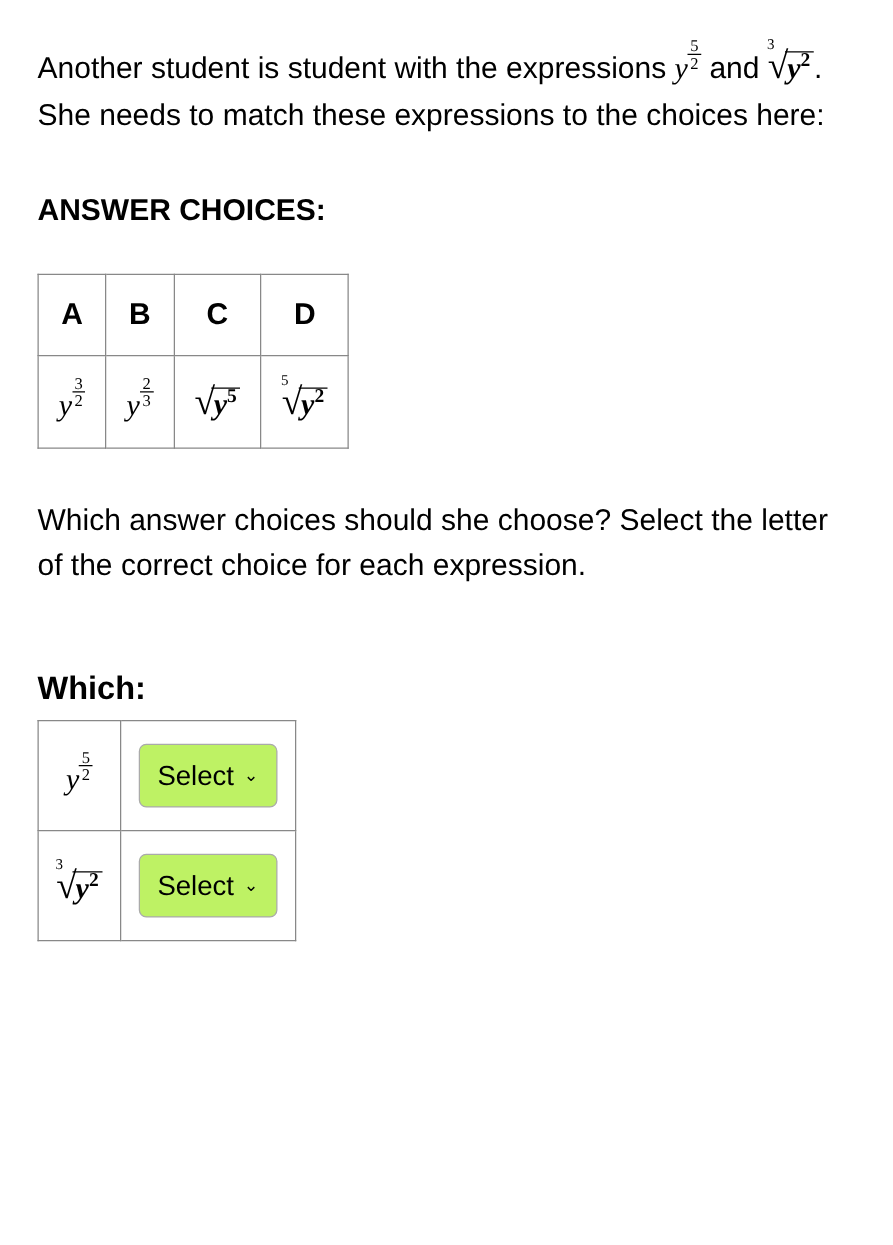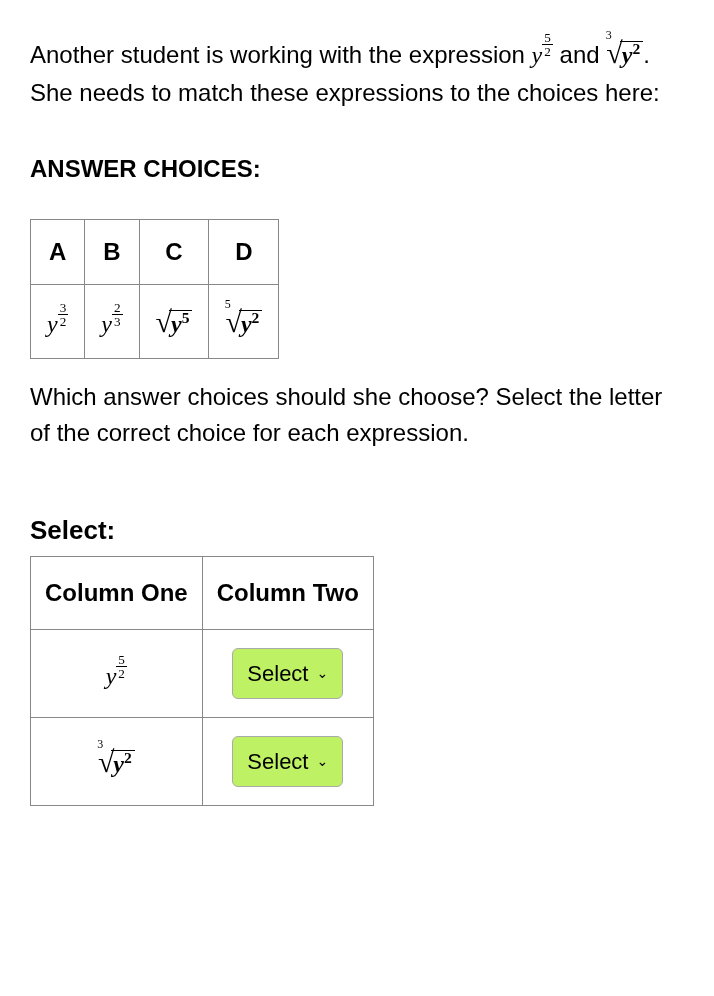--- a/index.html
+++ b/index.html
@@ -25,21 +25,21 @@
   .choices-table td, .choices-table th {
     border: 1px solid #888;
     padding: 14px 16px;
     text-align: center;
     font-size: 24px;
   }
   .choices-table th {
     font-weight: bold;
   }
   .prompt {
-    margin-top: 20px;
+    margin-top: 40px;
     margin-bottom: 60px;
   }
   .answer-label {
     font-weight: bold;
     font-size: 26px;
     margin-bottom: 6px;
   }
   .answer-table td, .answer-table th {
     border: 1px solid #888;
     padding: 18px 14px;
@@ -111,21 +111,21 @@
   .sup-exp {
     font-size: 0.65em;
     vertical-align: 0.6em;
     font-style: normal;
   }
 </style>
 </head>
 <body>
 
 <div class="intro">
-  <span>Another student is working with the expression </span><span class="math">y<span class="frac"><span class="num">5</span><span class="den">2</span></span></span>
+  <span>Another student is student with the expressions </span><span class="math">y<span class="frac"><span class="num">5</span><span class="den">2</span></span></span>
   <span>and </span><span class="math"><span class="root"><span class="index">3</span><span class="surd">√</span><span class="radicand">y<span class="sup-exp">2</span></span></span></span><span>. She needs to match these expressions to the choices here:</span>
 </div>
 
 <div class="heading">ANSWER CHOICES:</div>
 
 <table class="choices-table">
   <tbody>
       <tr>
     <th>A</th>
     <th>B</th>
@@ -144,28 +144,24 @@
     </td>
     <td>
       <span class="math"><span class="root"><span class="index">5</span><span class="surd">√</span><span class="radicand">y<span class="sup-exp">2</span></span></span></span>
     </td>
   </tr>
 </tbody>
   </table>
 
 <div class="prompt">Which answer choices should she choose? Select the letter of the correct choice for each expression.</div>
 
-<div class="answer-label">Select:</div>
+<div class="answer-label">Which:</div>
 
 <table class="answer-table">
   <tbody>
-      <tr>
-    <th>Column One</th>
-    <th>Column Two</th>
-  </tr>
   <tr>
     <td>
       <span class="math">y<span class="frac"><span class="num">5</span><span class="den">2</span></span></span>
     </td>
     <td>
       <div class="select-box">
         <span>Select</span>
         <span class="chev">⌄</span>
       </div>
     </td>

